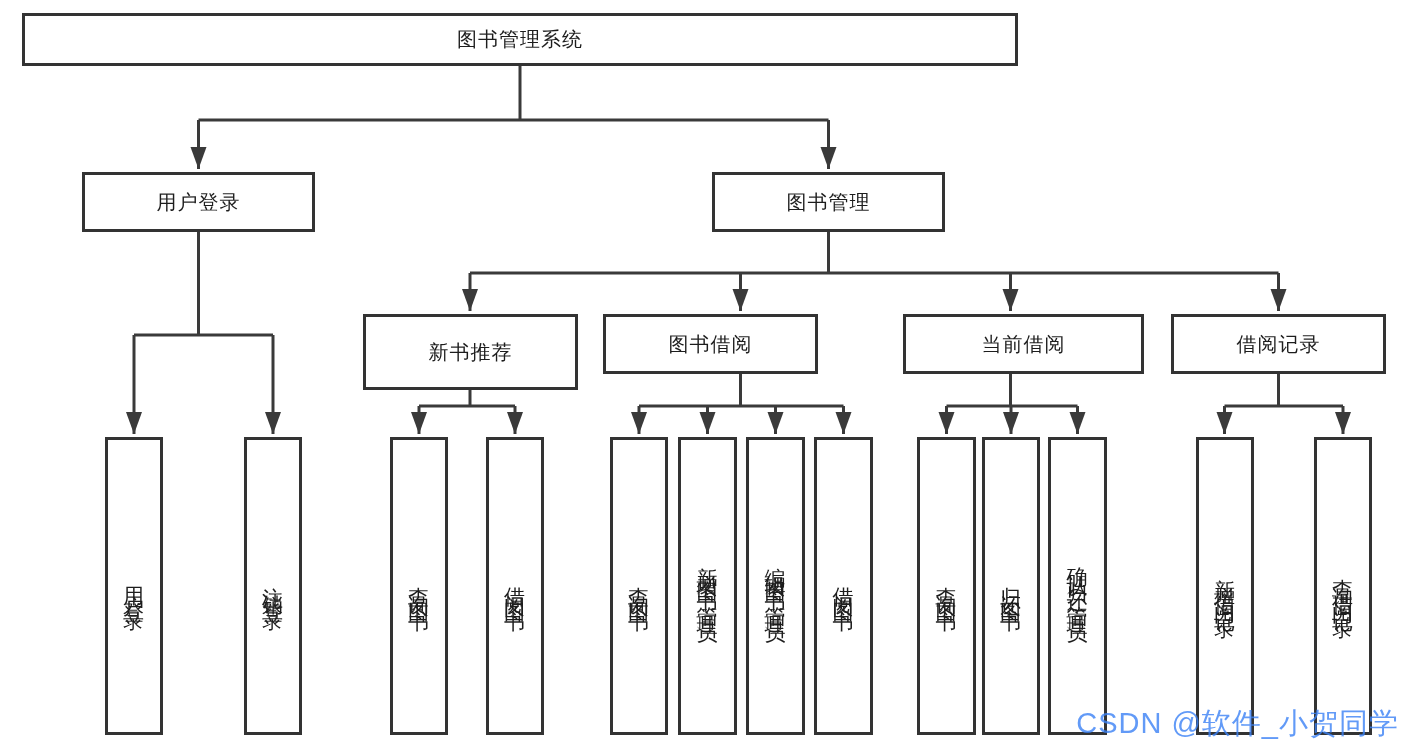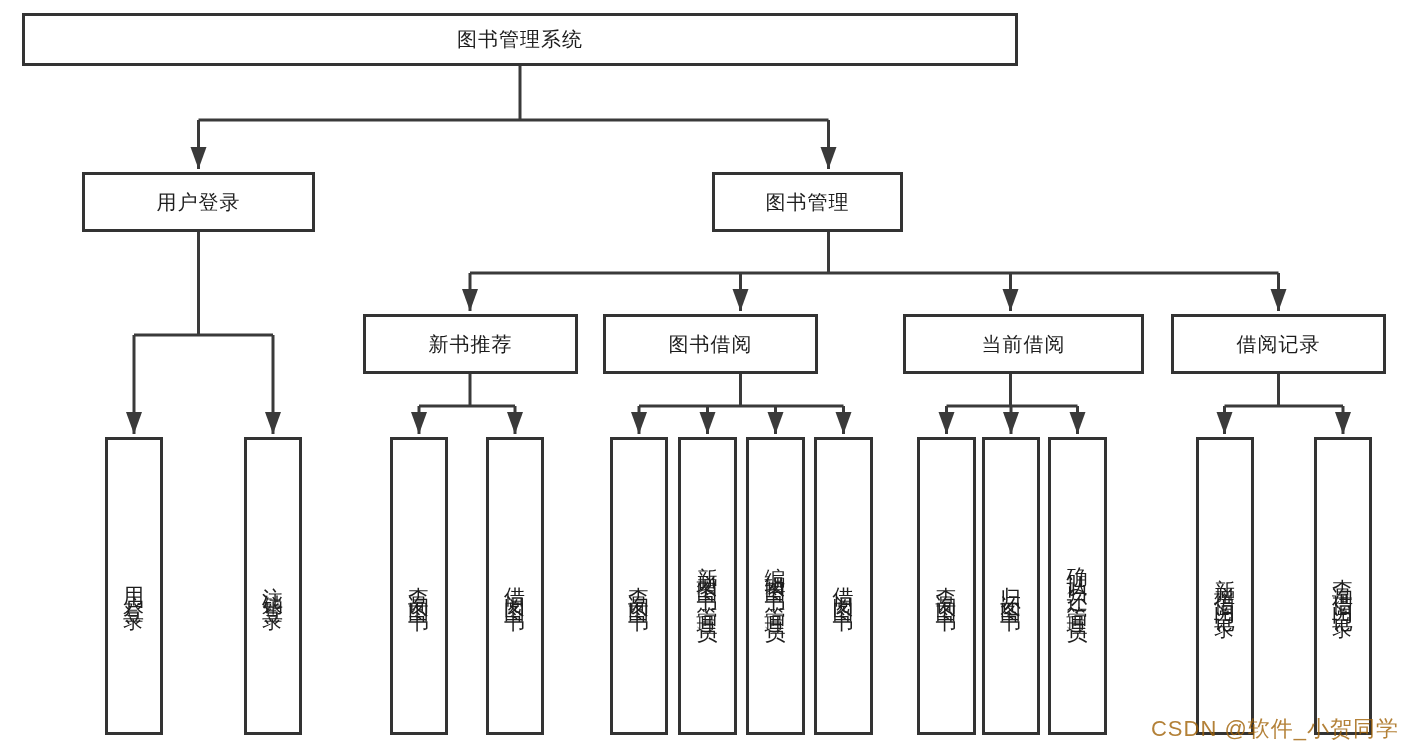--- a/index.html
+++ b/index.html
@@ -28,22 +28,22 @@
     text-orientation:mixed;
     letter-spacing:8px;
     line-height:1;
     font-size:21px;
     white-space:nowrap;
   }
   .watermark {
     position:absolute;
     right:6px;
     bottom:3px;
-    font-size:22px;
-    color:#a16207;
+    font-size:29px;
+    color:#3b82f6;
     opacity:0.8;
     letter-spacing:1px;
     z-index:3;
     white-space:nowrap;
   }
 </style>
 </head>
 <body>
 
 <div class="canvas">
@@ -98,25 +98,25 @@
     </g>
   </svg>
 
   <div class="node hnode" style="left:22px;top:13px;width:996px;height:53px">
     <span>图书管理系统</span>
   </div>
 
   <div class="node hnode" style="left:82px;top:172px;width:233px;height:60px">
     <span>用户登录</span>
   </div>
-  <div class="node hnode" style="left:712px;top:172px;width:191px;height:60px">
+  <div class="node hnode" style="left:712px;top:172px;width:233px;height:60px">
     <span>图书管理</span>
   </div>
 
-  <div class="node hnode" style="left:363px;top:314px;width:215px;height:60px">
+  <div class="node hnode" style="left:363px;top:314px;width:215px;height:76px">
     <span>新书推荐</span>
   </div>
   <div class="node hnode" style="left:603px;top:314px;width:215px;height:60px">
     <span>图书借阅</span>
   </div>
   <div class="node hnode" style="left:903px;top:314px;width:241px;height:60px">
     <span>当前借阅</span>
   </div>
   <div class="node hnode" style="left:1171px;top:314px;width:215px;height:60px">
     <span>借阅记录</span>

